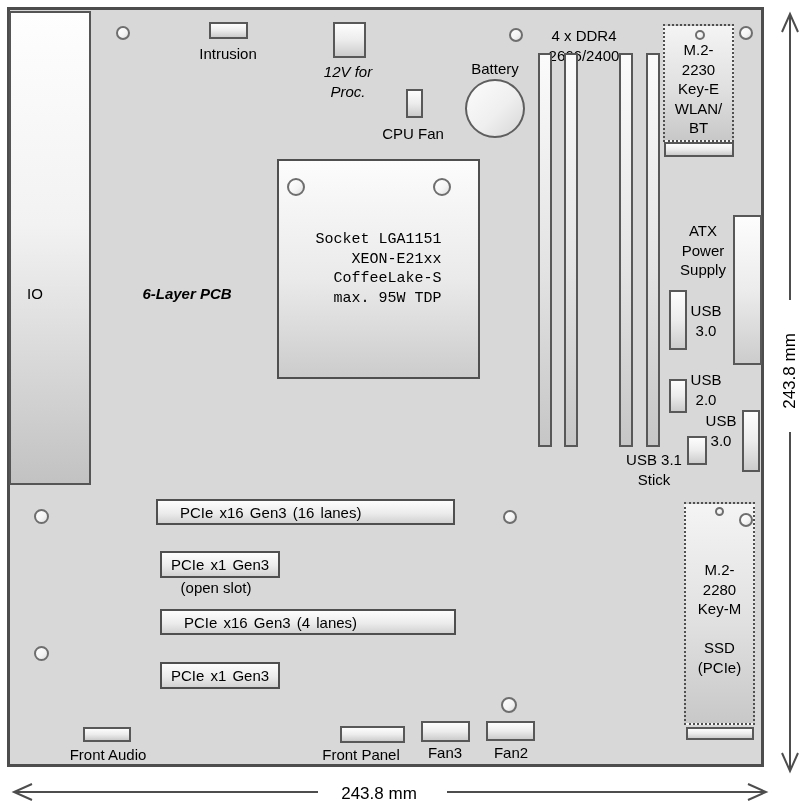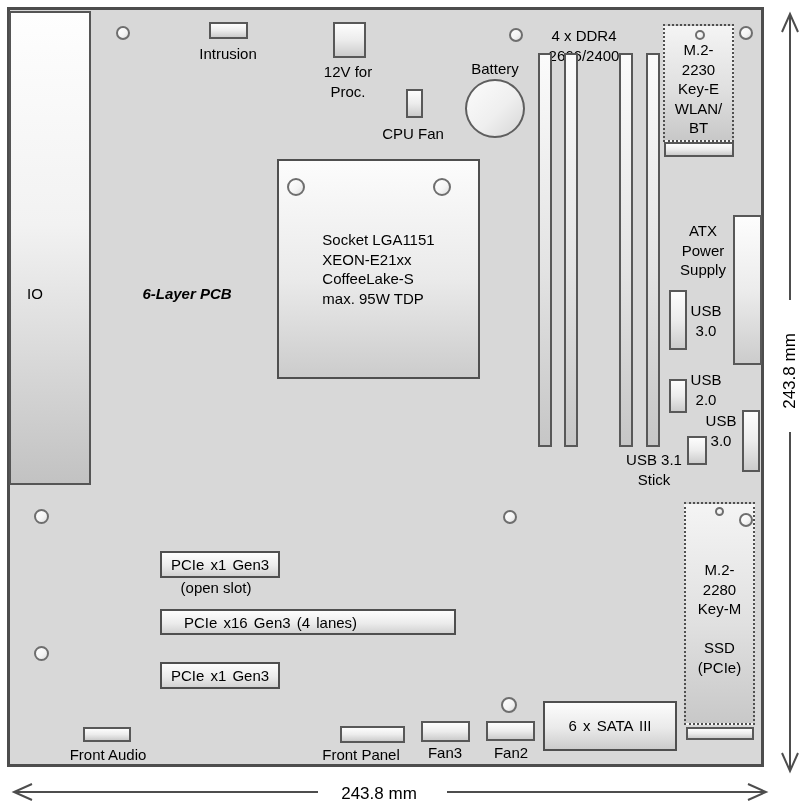--- a/index.html
+++ b/index.html
@@ -23,21 +23,21 @@
   }
   .slotbar {
     position: absolute; width: 14px; height: 394px; top: 53px;
     border: 2px solid #585858;
     background: linear-gradient(to bottom, #fbfbfb 0%, #e3e3e3 55%, #c6c6c6 100%);
   }
   .bigbox {
     position: absolute; border: 2px solid #4f4f4f;
     background: linear-gradient(to bottom, #fcfcfc 0%, #eaeaea 55%, #cccccc 100%);
     display: flex; align-items: center; justify-content: center;
-    text-align: left; white-space: pre-line; line-height: 1.3;
+    text-align: right; white-space: pre-line; line-height: 1.3; font-family: Liberation Mono, monospace;
   }
   .dotted {
     position: absolute; border: 2px dotted #4f4f4f;
     background: linear-gradient(to bottom, #f4f4f4 0%, #e0e0e0 55%, #c8c8c8 100%);
     text-align: center; white-space: pre-line; line-height: 1.3;
   }
   .slot {
     position: absolute; border: 2px solid #4f4f4f;
     background: linear-gradient(to bottom, #fdfdfd 0%, #ececec 55%, #d2d2d2 100%);
     display: flex; align-items: center; white-space: nowrap; word-spacing: 2px;
@@ -79,21 +79,21 @@
 
   <div class="io-box"></div>
   <div class="llbl" style="left:27px; top:284px;">IO</div>
 
   <div class="lbl bold" style="left:187px; top:284px;">6-Layer PCB</div>
 
   <div class="conn" style="left:209px; top:22px; width:39px; height:17px;"></div>
   <div class="lbl" style="left:228px; top:44px;">Intrusion</div>
 
   <div class="conn" style="left:333px; top:22px; width:33px; height:36px;"></div>
-  <div class="lbl" style="left:348px; top:62px;">12V for
+  <div class="lbl" style="left:348px; top:62px;font-style:italic;">12V for
 Proc.</div>
 
   <div class="conn" style="left:406px; top:89px; width:17px; height:29px;"></div>
   <div class="lbl" style="left:413px; top:124px;">CPU Fan</div>
 
   <div class="lbl" style="left:495px; top:59px;">Battery</div>
   <div class="battery"></div>
 
   <div class="lbl" style="left:584px; top:26px;">4 x DDR4
 2666/2400</div>
@@ -128,35 +128,35 @@
 2.0</div>
 
   <div class="lbl" style="left:721px; top:411px;">USB
 3.0</div>
   <div class="conn" style="left:742px; top:410px; width:18px; height:62px;"></div>
 
   <div class="conn" style="left:687px; top:436px; width:20px; height:29px;"></div>
   <div class="lbl" style="left:654px; top:450px;">USB 3.1
 Stick</div>
 
+  <div class="slot padded" style="left:156px; top:499px; width:299px; height:26px;">PCIe x16 Gen3 (16 lanes)</div>
   <div class="slot center" style="left:160px; top:551px; width:120px; height:27px;">PCIe x1 Gen3</div>
   <div class="lbl" style="left:216px; top:578px;">(open slot)</div>
   <div class="slot padded" style="left:160px; top:609px; width:296px; height:26px;">PCIe x16 Gen3 (4 lanes)</div>
   <div class="slot center" style="left:160px; top:662px; width:120px; height:27px;">PCIe x1 Gen3</div>
 
 
   <div class="dotted" style="left:684px; top:502px; width:71px; height:223px; padding-top:56px;">M.2-
 2280
 Key-M
 
 SSD
 (PCIe)</div>
   <div class="conn" style="left:686px; top:727px; width:68px; height:13px;"></div>
 
-  <div class="bigbox" style="left:543px; top:701px; width:134px; height:50px; word-spacing:2px;">6 x SATA III</div>
 
   <div class="conn" style="left:83px; top:727px; width:48px; height:15px;"></div>
   <div class="lbl" style="left:108px; top:745px;">Front Audio</div>
 
   <div class="conn" style="left:340px; top:726px; width:65px; height:17px;"></div>
   <div class="lbl" style="left:361px; top:745px;">Front Panel</div>
 
   <div class="conn" style="left:421px; top:721px; width:49px; height:21px;"></div>
   <div class="lbl" style="left:445px; top:743px;">Fan3</div>
 

